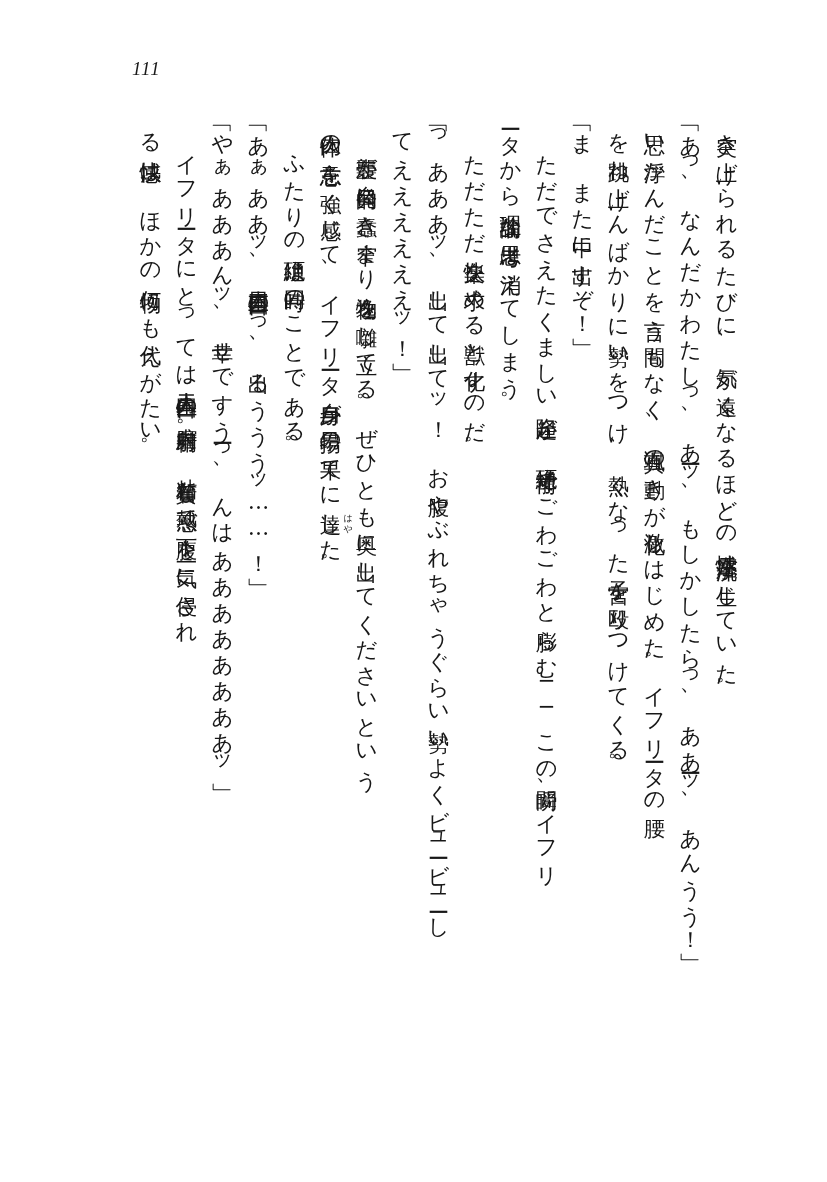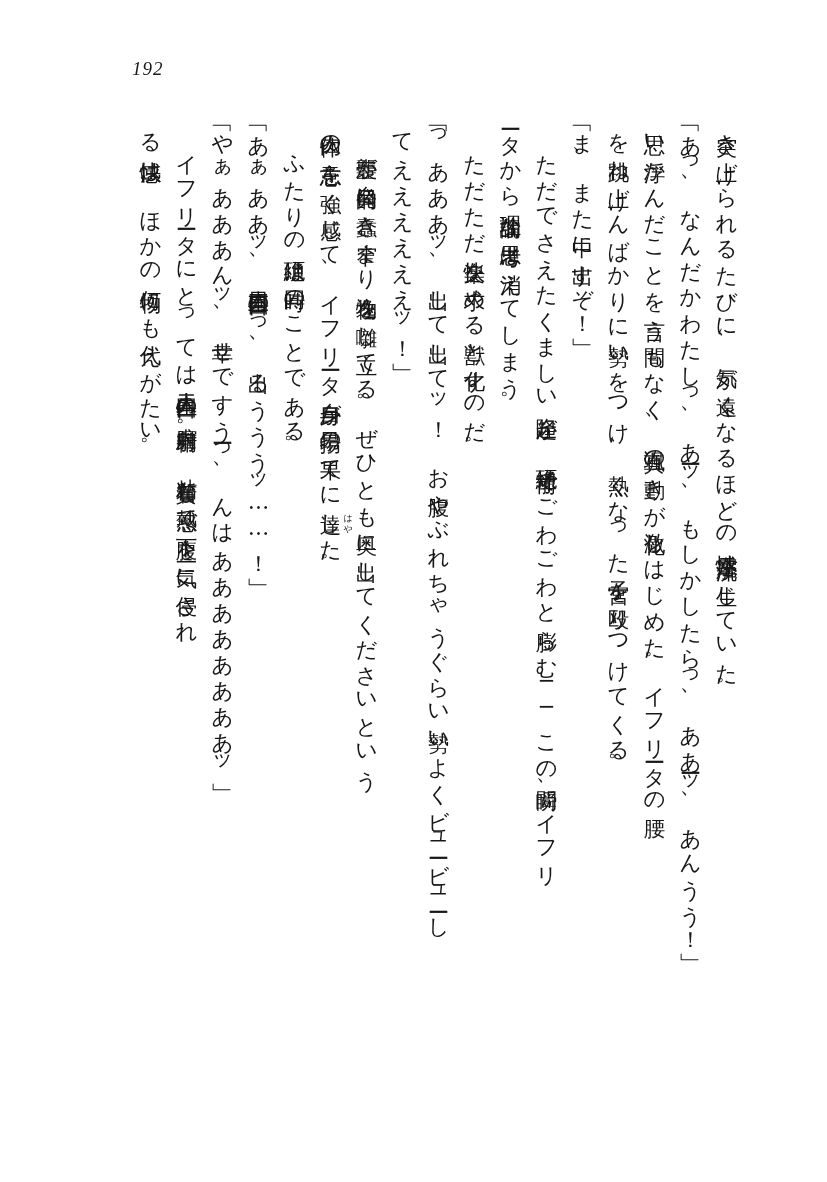--- a/index.html
+++ b/index.html
@@ -62,21 +62,21 @@
     text-orientation: upright;
     color: #171717;
     letter-spacing: 0px;
   }
 </style>
 </head>
 <body>
 
 <div class="page">
 
-  <div class="page-number">192</div>
+  <div class="page-number">111</div>
 
   <div class="text-block">
     <div class="vline">突き上げられるたびに、気が遠くなるほどの性感電流が生じていた。</div>
     <div class="vline">「あっ、なんだかわたしっ、あーッ、もしかしたらっ、ああーッ、あんうう！」</div>
     <div class="vline">思い浮かんだことを言う間もなく、颯真の動きが激化しはじめた。イフリータの腰</div>
     <div class="vline">を跳ね上げんばかりに勢いをつけ、熱くなった子宮を殴りつけてくる。</div>
     <div class="vline">「ま、また中に出すぞ！」</div>
     <div class="vline indent">ただでさえたくましい隆起が、絶頂寸前でごわごわと膨らむ──この瞬間、イフリ</div>
     <div class="vline">ータから理論的な思考は消えてしまう。</div>
     <div class="vline indent">ただただ快楽を求める獣と化すのだ。</div>

